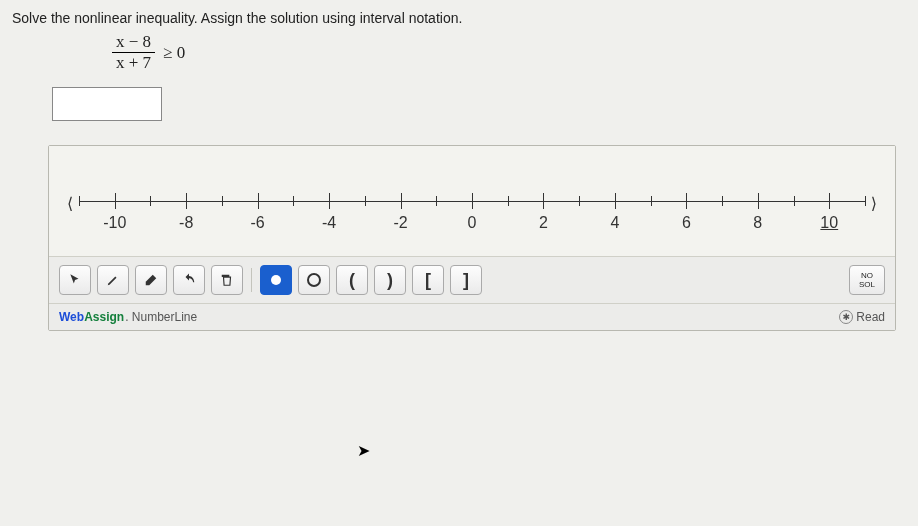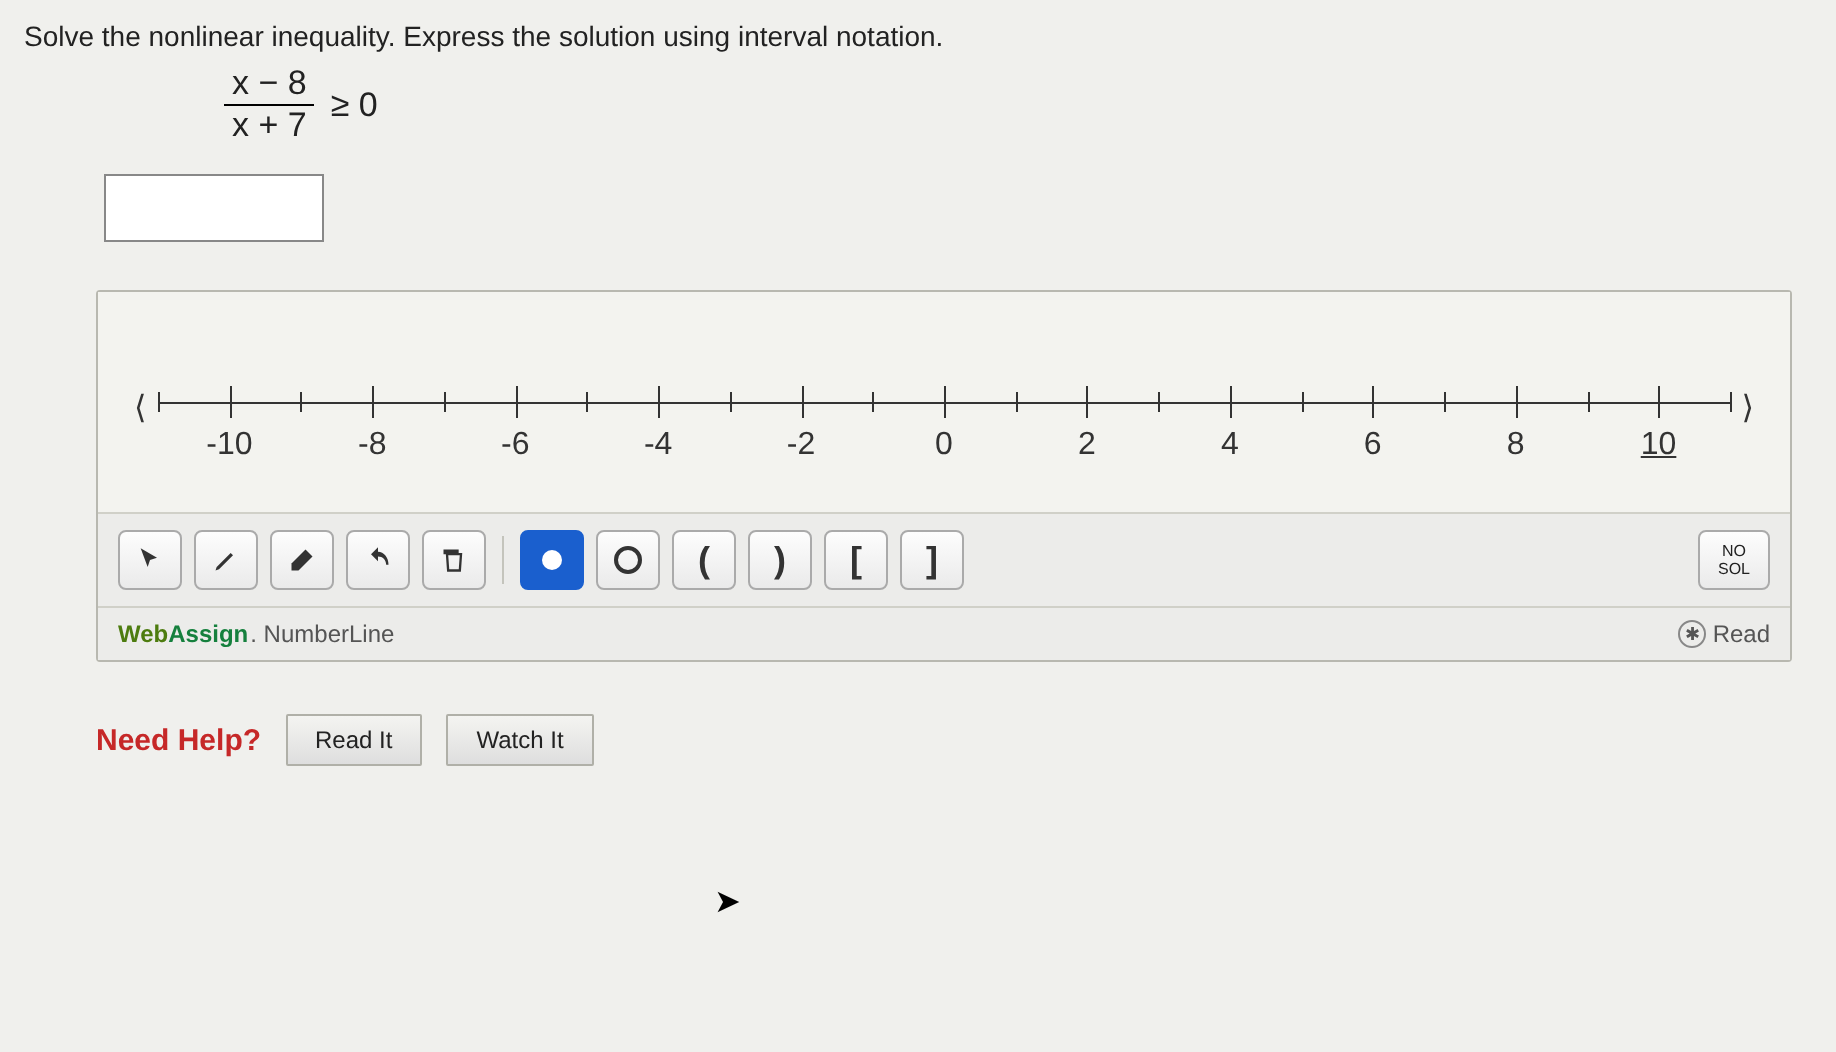--- a/index.html
+++ b/index.html
@@ -1,18 +1,18 @@
 <!DOCTYPE html>
 <html><head>
 <meta charset="utf-8">
 <style>
 body{margin:0;font-family:Arial,sans-serif;background:#f0f0ed;width:918px;height:526px;overflow:hidden;font-size:14px;color:#222}
 .page{padding:8px 12px}
 .q-text{margin:2px 0 6px}
-.frac-wrap{margin:4px 0 10px 100px;display:flex;align-items:center;gap:8px;font-family:Liberation Sans, sans-serif;font-size:17px}
+.frac-wrap{margin:4px 0 10px 100px;display:flex;align-items:center;gap:8px;font-family:Liberation Serif, serif;font-size:17px}
 .frac{display:inline-flex;flex-direction:column;align-items:center}
 .frac .num,.frac .den{padding:0 4px}
 .frac .bar{width:100%;border-top:1px solid #000}
 .answer-box{width:100px;height:28px;border:1px solid #888;background:#fff;margin:4px 0 18px 40px;padding:2px 4px}
 .sub-q{margin:14px 0 10px}
 .nl-panel{border:1px solid #b8b8b0;background:#f3f3ef;margin:6px 10px 0 36px;border-radius:2px}
 .nl-header{background:linear-gradient(#ececea,#dcdcd8);padding:8px 10px;border-bottom:1px solid #c8c8c0;font-size:13px}
 .nl-canvas{height:110px;position:relative;background:#f3f3ef}
 .axis{position:absolute;left:30px;right:30px;top:55px;height:1px;background:#333}
 .arrow-l,.arrow-r{position:absolute;top:48px;font-size:16px;color:#333}
@@ -20,35 +20,35 @@
 .tick{position:absolute;top:47px;width:1px;background:#333}
 .tick.maj{height:16px}.tick.min{height:10px;top:50px}
 .tick-label{position:absolute;top:68px;font-size:16px;color:#333;transform:translateX(-50%)}
 .nl-tools{display:flex;align-items:center;gap:6px;padding:8px 10px;border-top:1px solid #d0d0c8;background:#ececea}
 .tool{width:30px;height:28px;border:1px solid #aaa;border-radius:4px;background:linear-gradient(#fdfdfd,#eaeaea);display:flex;align-items:center;justify-content:center;cursor:pointer;font-size:14px;color:#333}
 .tool.sel{background:#1a5fce;color:#fff;border-color:#1a5fce}
 .sep{width:1px;height:24px;background:#c4c4bc;margin:0 2px}
 .no-sol{margin-left:auto;width:34px;height:28px;border:1px solid #aaa;border-radius:4px;background:linear-gradient(#fdfdfd,#eaeaea);font-size:8px;line-height:9px;text-align:center;display:flex;flex-direction:column;justify-content:center;cursor:pointer}
 .nl-footer{display:flex;align-items:center;padding:6px 10px;background:#ececea;font-size:12px;border-top:1px solid #d0d0c8}
 .wa-logo{font-weight:bold}
-.wa-logo .w{color:#4d7c0f}.wa-logo .a{color:#15803d}
+.wa-logo .w{color:#1d4ed8}.wa-logo .a{color:#15803d}
 .nl-footer .prod{color:#555;margin-left:1px}
 .help-link{margin-left:auto;color:#555;cursor:pointer;display:flex;align-items:center;gap:3px}
 .help-ico{display:inline-flex;width:12px;height:12px;border:1px solid #888;border-radius:50%;align-items:center;justify-content:center;font-size:9px}
 .need-help{display:flex;align-items:center;gap:12px;margin:26px 0 0 36px}
 .need-help-label{color:#c62828;font-weight:bold;font-size:15px}
 .help-btn{border:1px solid #b0b0a8;background:linear-gradient(#f4f4f1,#dedede);padding:5px 14px;font-size:12px;cursor:pointer;border-radius:1px}
 .cursor{position:absolute;left:357px;top:441px;font-size:16px;color:#000;pointer-events:none}
 svg{display:block}
 </style>
 </head>
 <body>
 
 <div class="page">
-  <div class="q-text">Solve the nonlinear inequality. Express the solution using interval notation.</div>
+  <div class="q-text">Solve the nonlinear inequality. Assign the solution using interval notation.</div>
   <div class="frac-wrap">
     <span class="frac">
       <span class="num">x − 8</span>
       <span class="bar"></span>
       <span class="den">x + 7</span>
     </span>
     <span>≥ 0</span>
   </div>
   <input class="answer-box" value="" style="">
 
@@ -137,19 +137,14 @@
     <div class="nl-footer">
       <span class="wa-logo"><span class="w">Web</span><span class="a">Assign</span></span>
       <span class="prod">. NumberLine</span>
       <span class="help-link">
         <span class="help-ico">✱</span>
         <span>Read</span>
       </span>
     </div>
   </div>
 
-  <div class="need-help">
-    <span class="need-help-label">Need Help?</span>
-    <span class="help-btn">Read It</span>
-    <span class="help-btn">Watch It</span>
-  </div>
 </div>
 <div class="cursor">➤</div>
 
 </body></html>

